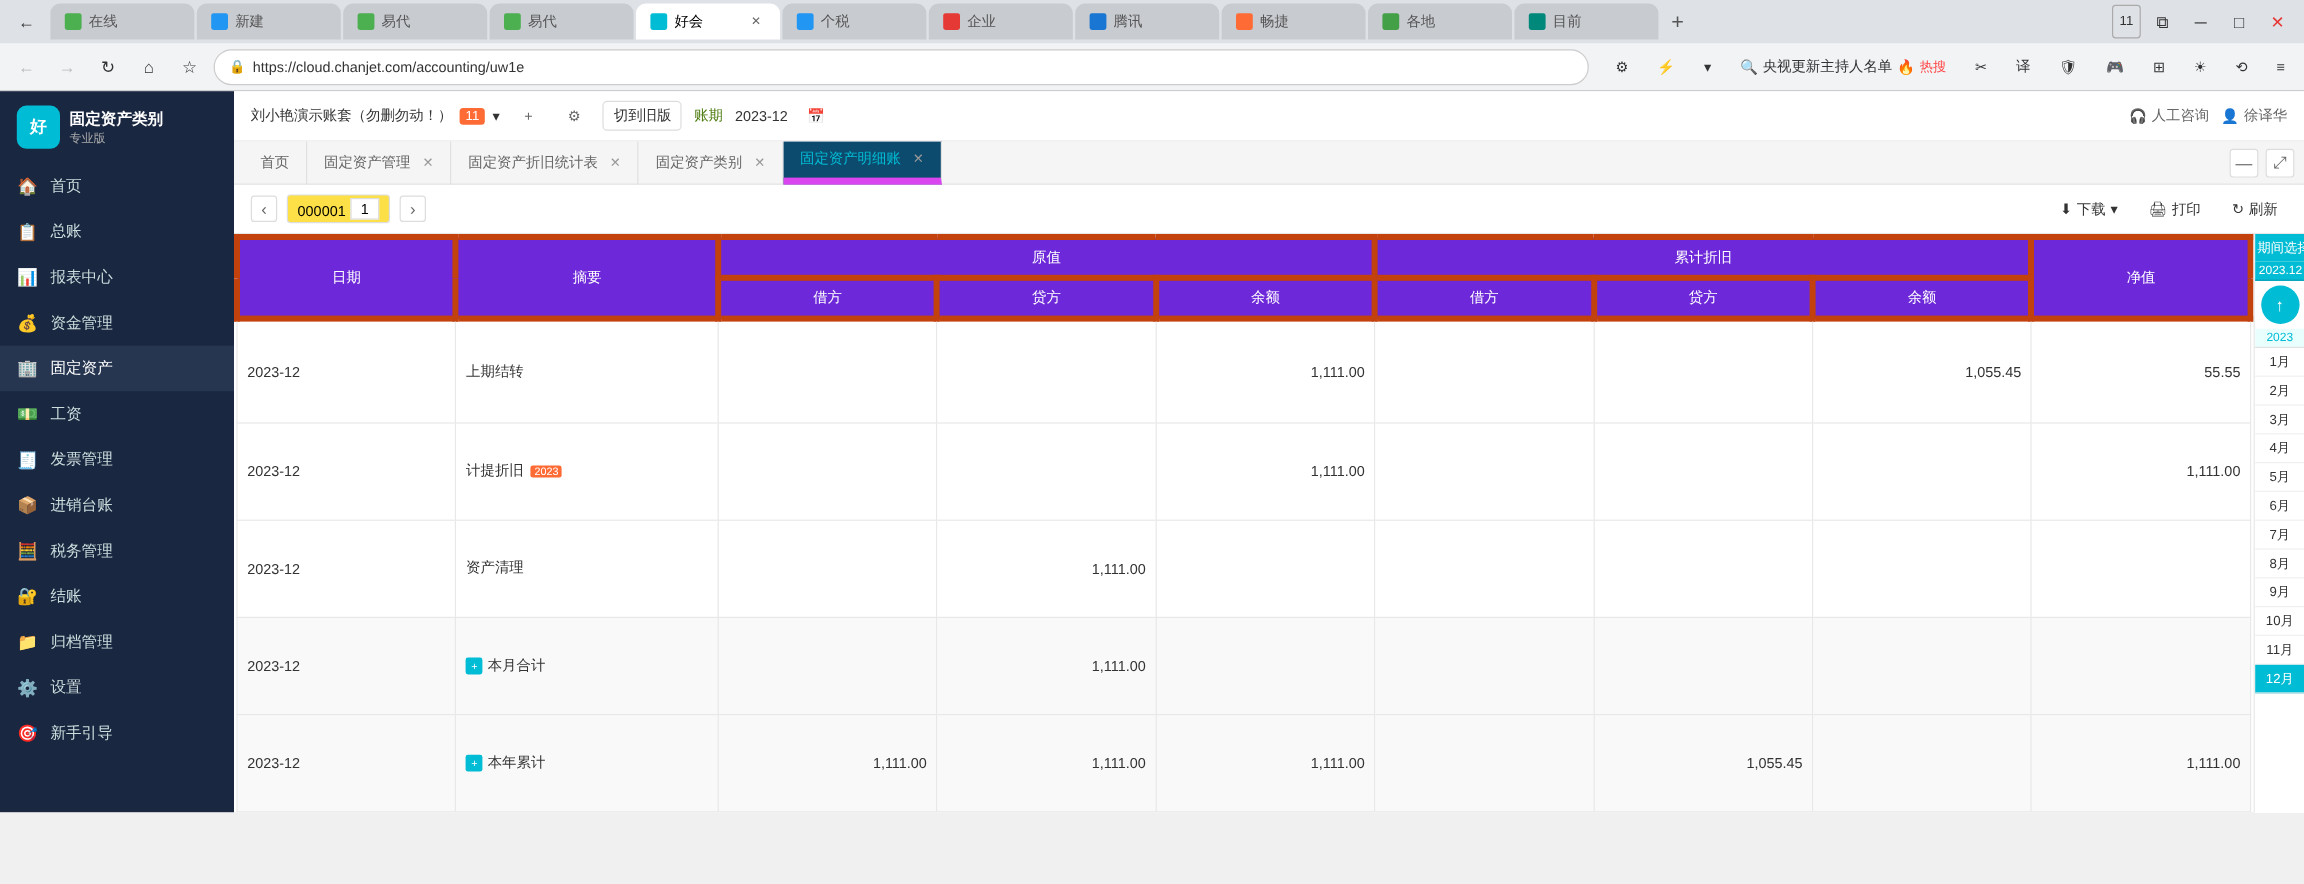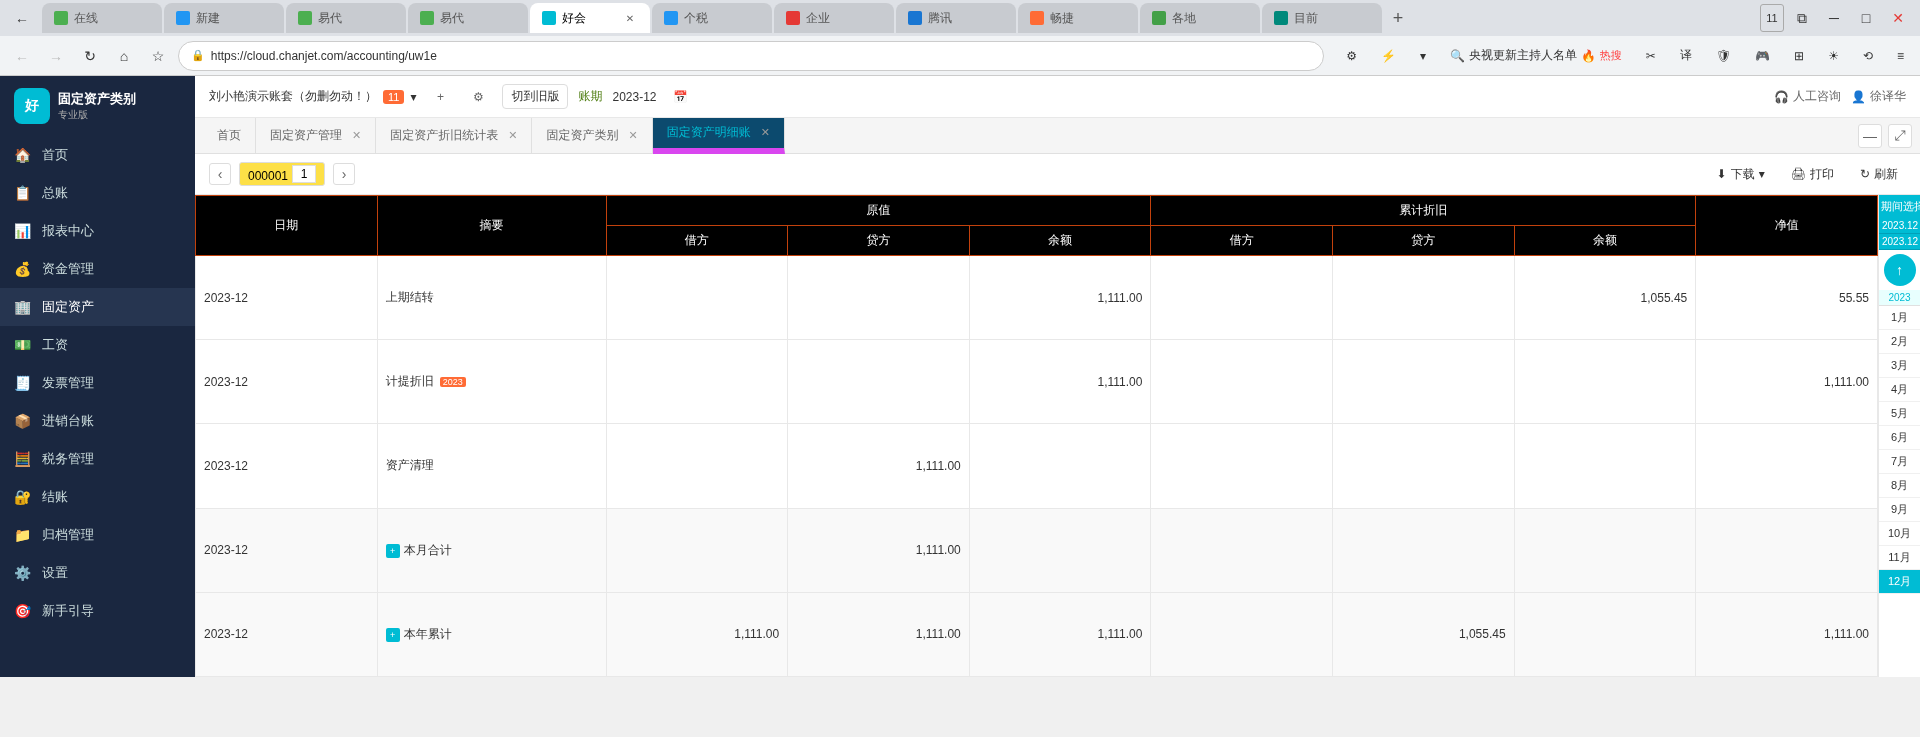--- a/index.html
+++ b/index.html
@@ -62,31 +62,31 @@
     .content-toolbar { display: flex; align-items: center; padding: 8px 14px; gap: 8px; border-bottom: 1px solid #e8e8e8; flex-shrink: 0; }
     .nav-arrow { width: 22px; height: 22px; display: flex; align-items: center; justify-content: center; cursor: pointer; color: #666; font-size: 14px; border: 1px solid #ddd; border-radius: 3px; background: #fff; }
     .account-id-box { display: flex; align-items: flex-end; gap: 4px; border: 1px solid #ddd; border-radius: 3px; padding: 2px 8px; background: #fde047; font-size: 12px; }
     .page-num-box { border: 1px solid #ddd; padding: 1px 4px; font-size: 12px; background: #fff; min-width: 24px; text-align: center; }
     .toolbar-right { margin-left: auto; display: flex; align-items: center; gap: 10px; }
     .action-btn { display: flex; align-items: center; gap: 4px; font-size: 12px; color: #333; cursor: pointer; padding: 3px 8px; border-radius: 3px; }
 
     
     .table-wrapper { flex: 1; overflow: auto; display: flex; }
     .ledger-table { width: 100%; border-collapse: collapse; font-size: 12px; }
-    .ledger-table th { background: #000000; color: #fff; text-align: center; padding: 6px 26px; border: 1px solid #c2410c; font-weight: normal; white-space: nowrap; }
+    .ledger-table th { background: #6d28d9; color: #fff; text-align: center; padding: 6px 26px; border: 5px solid #c2410c; font-weight: normal; white-space: nowrap; }
     .ledger-table td { padding: 5px 8px; border: 1px solid #e8e8e8; color: #333; text-align: center; white-space: nowrap; }
     .ledger-table .num-cell { text-align: right; }
     .ledger-table .text-cell { text-align: left; }
     .row-icon { display: inline-flex; align-items: center; justify-content: center; width: 14px; height: 14px; background: #00bcd4; color: #fff; border-radius: 2px; font-size: 9px; margin-right: 4px; }
     .total-row td { background: #f9f9f9; }
 
     
     .period-panel { width: 42px; background: #fff; border-left: 1px solid #e8e8e8; display: flex; flex-direction: column; overflow-y: auto; flex-shrink: 0; }
     .period-header { background: #00bcd4; color: #fff; font-size: 11px; text-align: center; padding: 4px 2px; writing-mode: initial; white-space: nowrap; }
-    .period-selected-dates { display: flex; flex-direction: column; }
+    .period-selected-dates { display: flex; flex-direction: row; }
     .period-date-badge { background: #00bcd4; color: #fff; font-size: 10px; padding: 2px 3px; text-align: center; border-bottom: 1px solid #00a0b8; }
     .period-month { font-size: 11px; padding: 4px 2px; text-align: center; cursor: pointer; color: #333; border-bottom: 1px solid #f0f0f0; }
     .period-month.active { background: #00bcd4; color: #fff; }
     .year-label { font-size: 10px; background: #e8fffe; color: #00bcd4; padding: 2px; text-align: center; border-bottom: 1px solid #e0e0e0; }
     .scroll-top-btn { width: 32px; height: 32px; background: #00bcd4; border-radius: 50%; display: flex; align-items: center; justify-content: center; color: #fff; cursor: pointer; margin: 4px auto; font-size: 14px; }
   </style>
 </head>
 <body>
 
 <div class="browser-chrome">

